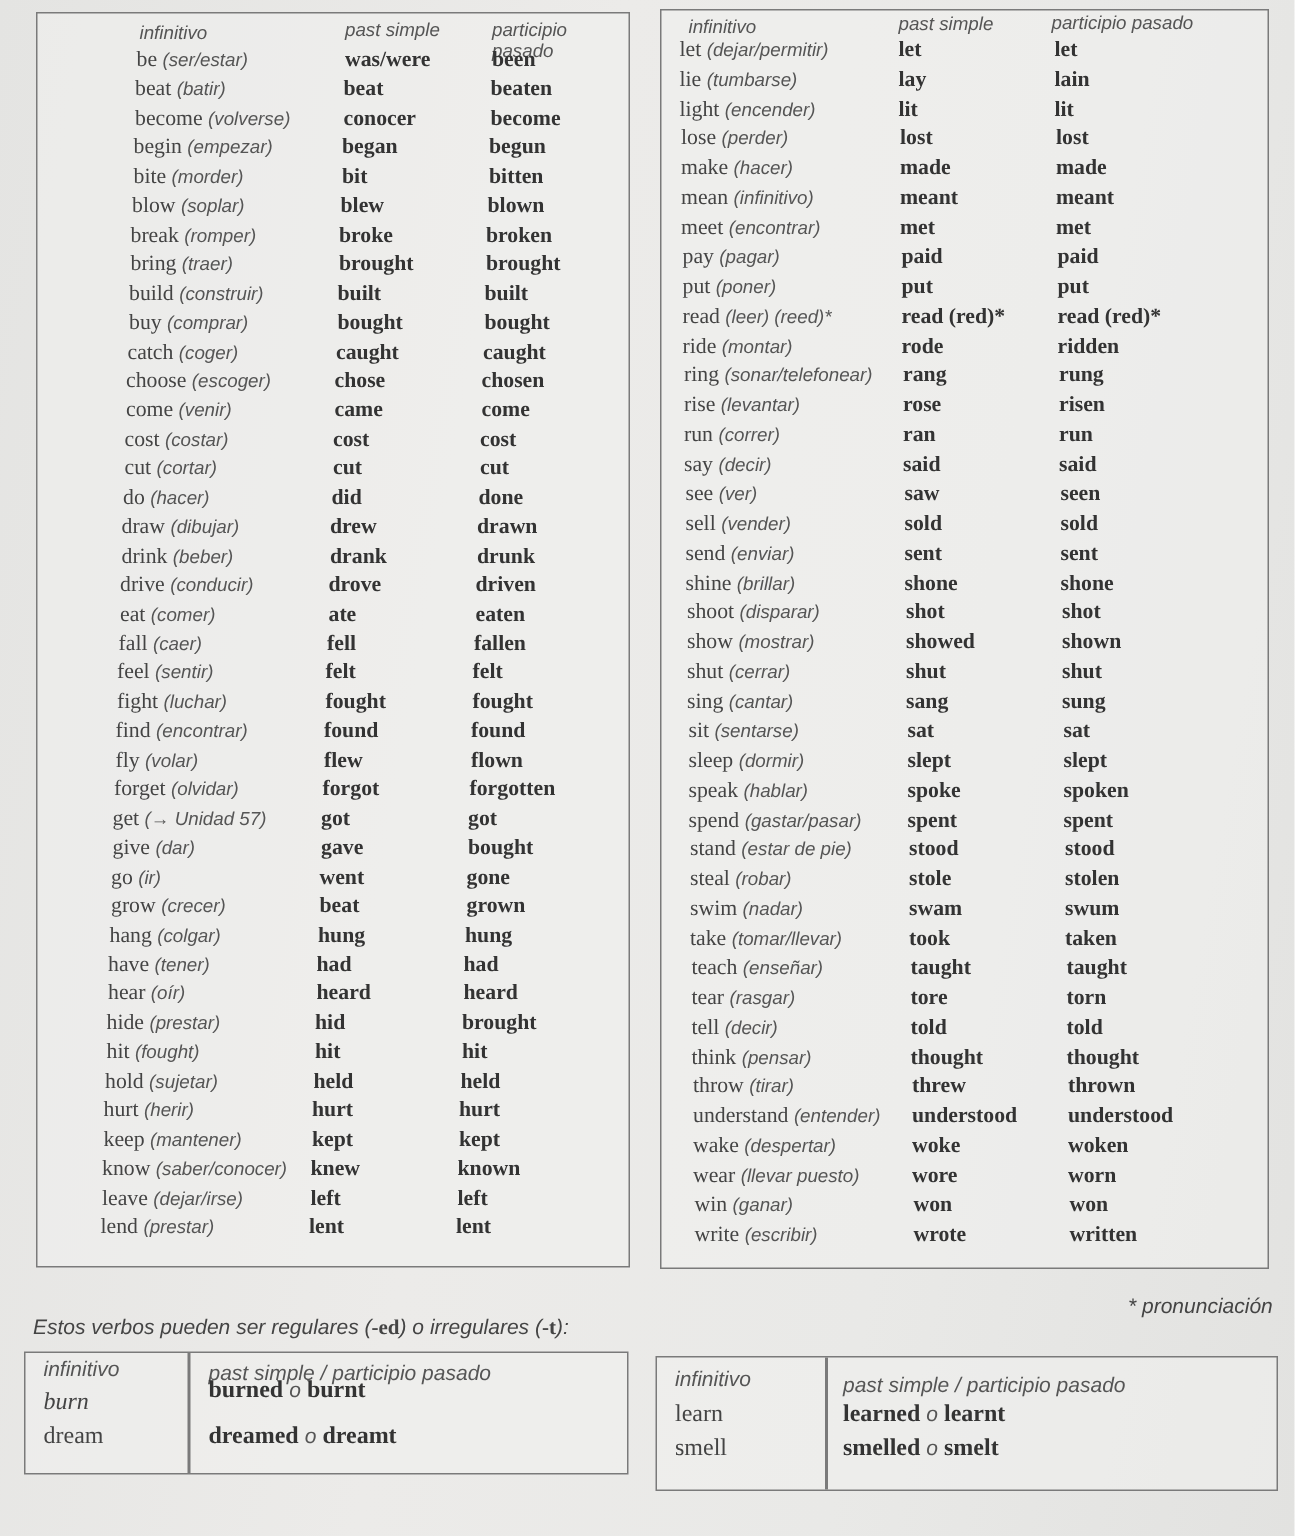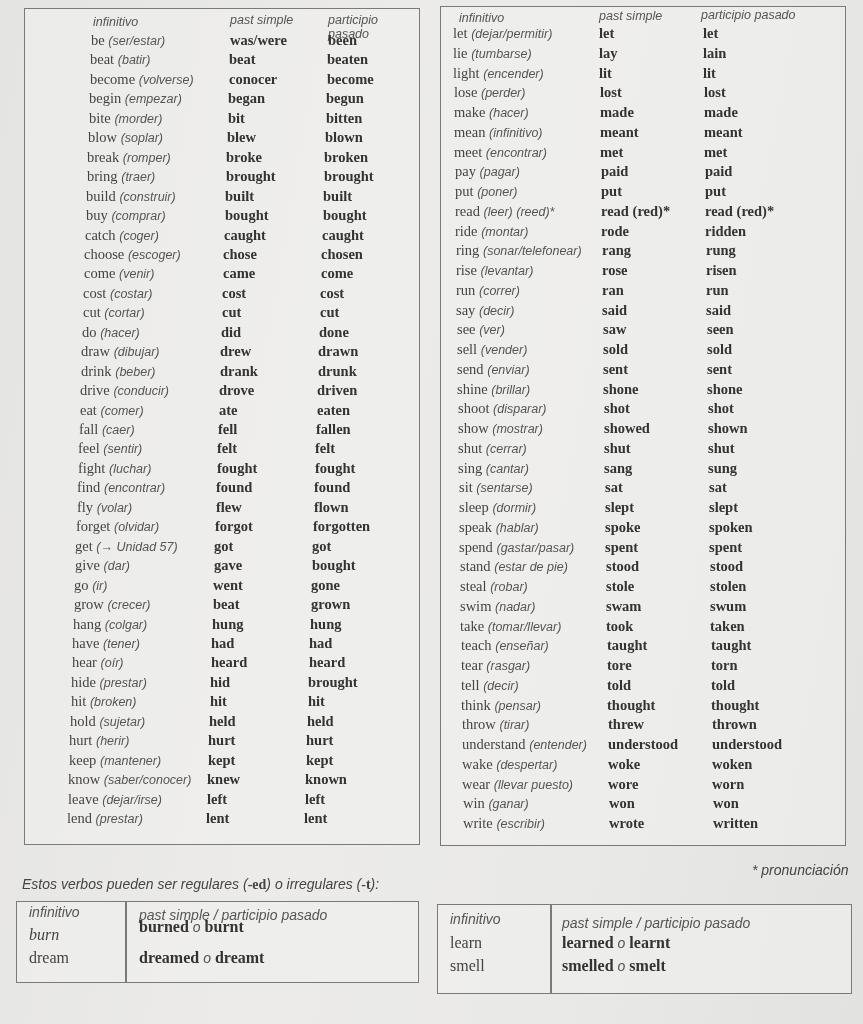--- a/index.html
+++ b/index.html
@@ -204,21 +204,21 @@
         <span class="c-inf" style="left:47px"><span>hear</span> <i>(oír)</i></span>
         <span class="c-past" style="left:186px">heard</span>
         <span class="c-part" style="left:284px">heard</span>
       </div>
       <div class="row" style="top: 664.85px; left: 0px;">
         <span class="c-inf" style="left:46px"><span>hide</span> <i>(prestar)</i></span>
         <span class="c-past" style="left:185px">hid</span>
         <span class="c-part" style="left:283px">brought</span>
       </div>
       <div class="row" style="top: 684.3px; left: 0px;">
-        <span class="c-inf" style="left:46px"><span>hit</span> <i>(broken)</i></span>
+        <span class="c-inf" style="left:46px"><span>hit</span> <i>(fought)</i></span>
         <span class="c-past" style="left:185px">hit</span>
         <span class="c-part" style="left:283px">hit</span>
       </div>
       <div class="row" style="top: 703.75px; left: 0px;">
         <span class="c-inf" style="left:45px"><span>hold</span> <i>(sujetar)</i></span>
         <span class="c-past" style="left:184px">held</span>
         <span class="c-part" style="left:282px">held</span>
       </div>
       <div class="row" style="top: 723.2px; left: 0px;">
         <span class="c-inf" style="left:44px"><span>hurt</span> <i>(herir)</i></span>

